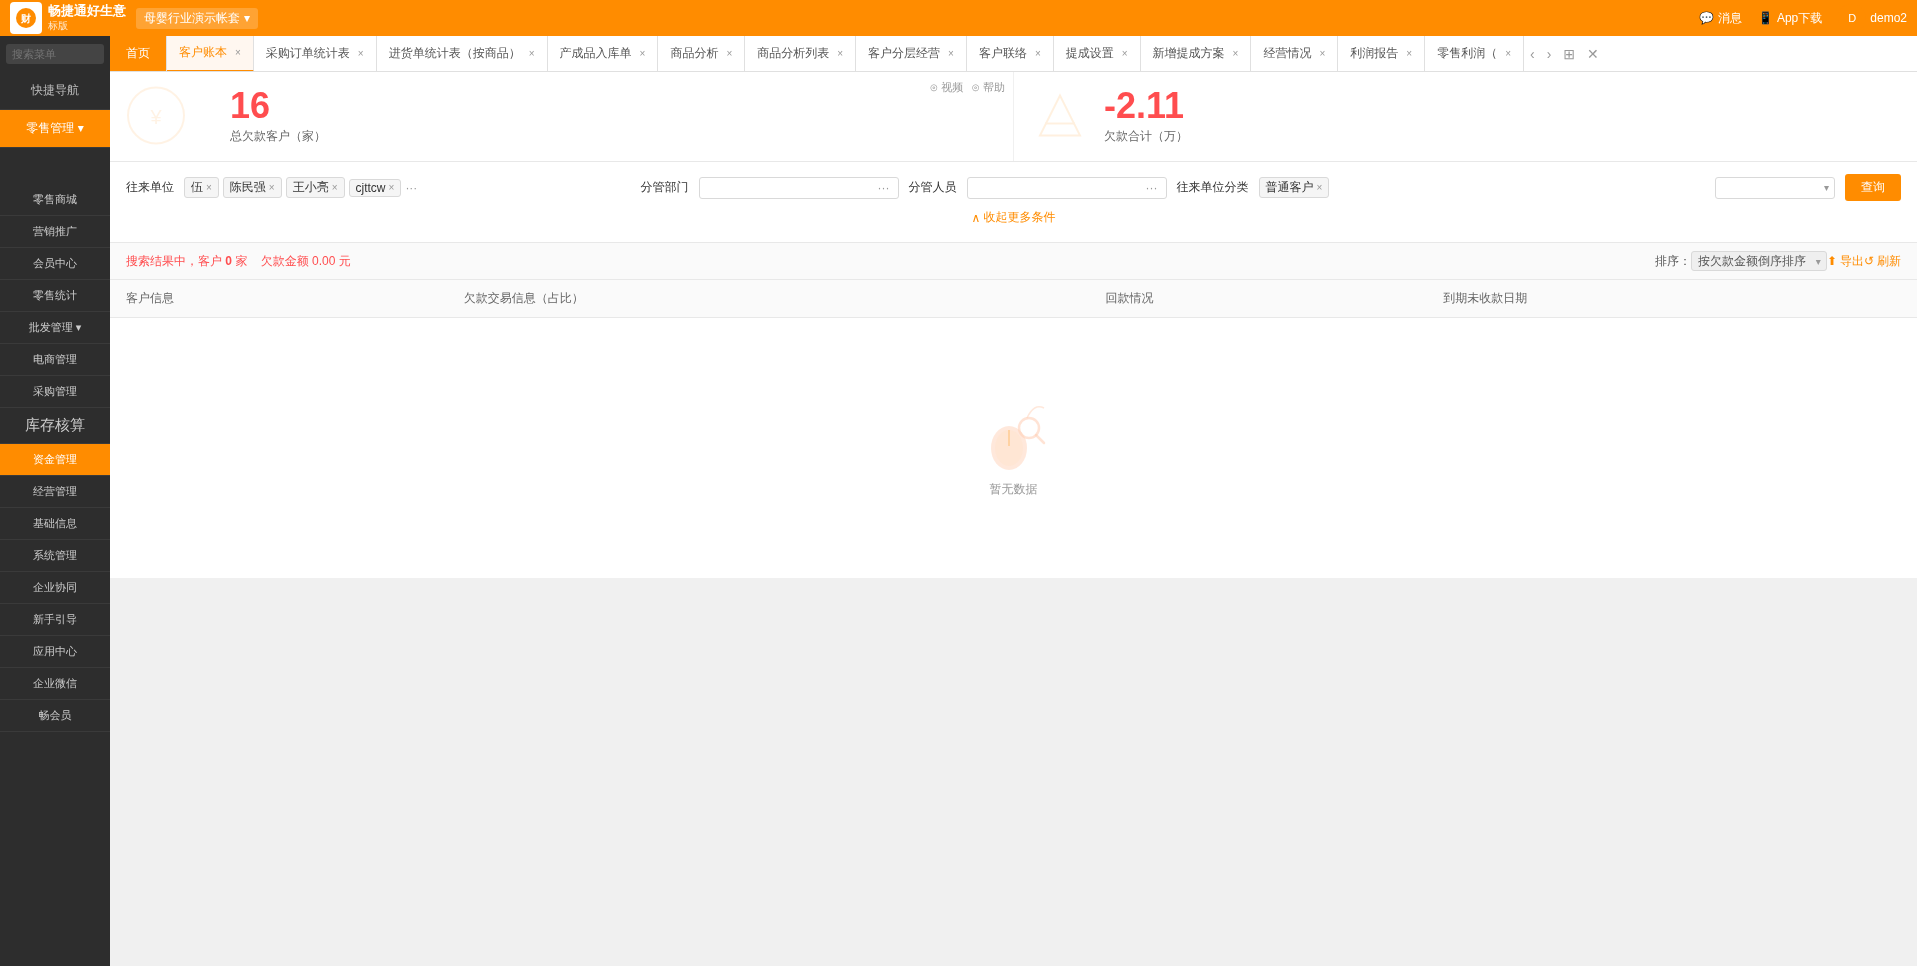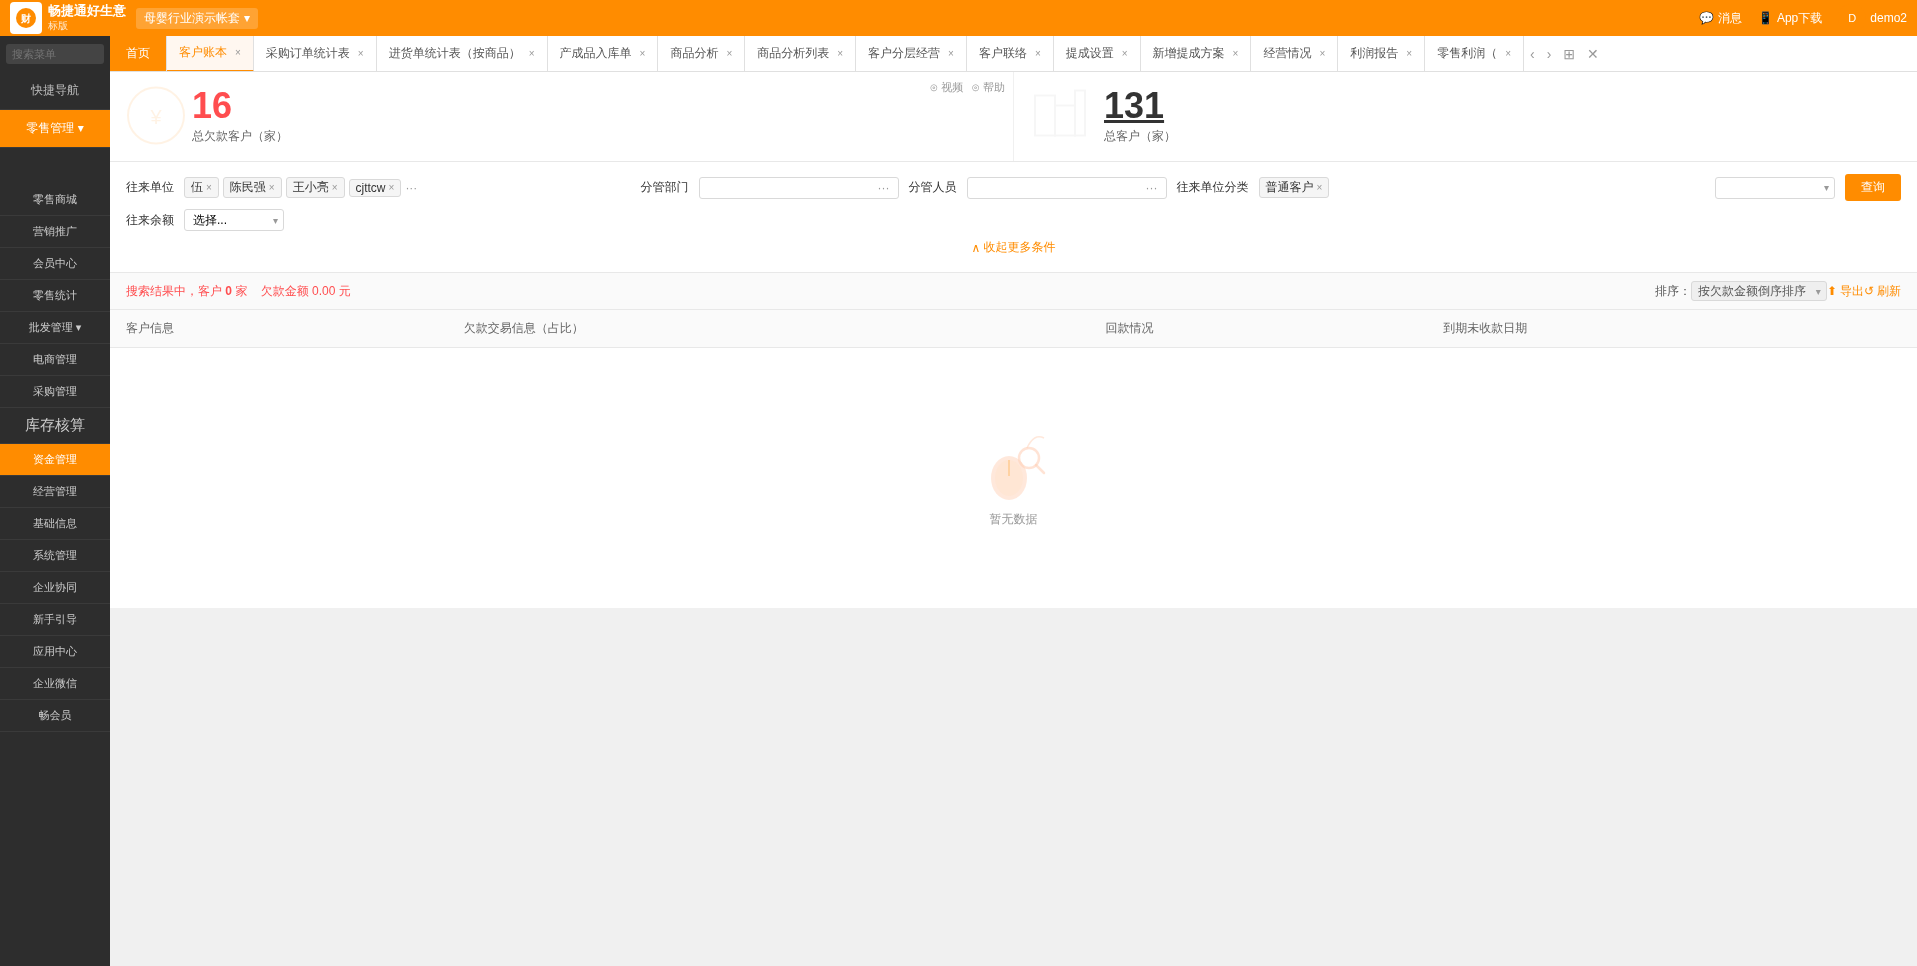--- a/index.html
+++ b/index.html
@@ -266,44 +266,43 @@
 
         <div class="stats-bar">
 
           <div class="stat-item">
             <div style="position:absolute;left:16px;top:50%;transform:translateY(-50%);opacity:0.1;">
               <svg width="60" height="60" viewBox="0 0 60 60">
                   <circle cx="30" cy="30" r="28" stroke="#ff8c00" stroke-width="2" fill="none"></circle>
                   <text x="30" y="38" text-anchor="middle" font-size="20" fill="#ff8c00">¥</text>
                 </svg>
             </div>
-            <div style="margin-left:62px;">
+            <div style="margin-left:100px;">
               <div class="stat-value">16</div>
               <div class="stat-label">总欠款客户（家）</div>
             </div>
             <div class="stat-actions">
               <span>⊙ 视频</span>
               <span>⊙ 帮助</span>
             </div>
           </div>
 
-
           <div class="stat-item">
-            <div style="position:absolute;left:16px;top:50%;transform:translateY(-50%);opacity:0.1;">
+            <div style="position:absolute;left:16px;top:50%;transform:translateY(-50%);opacity:0.12;">
               <svg width="60" height="60" viewBox="0 0 60 60">
-                  <rect x="5" y="10" width="20" height="40" stroke="#aaa" stroke-width="2" fill="none"></rect>
-                  <rect x="25" y="20" width="20" height="30" stroke="#aaa" stroke-width="2" fill="none"></rect>
-                  <rect x="45" y="5" width="10" height="45" stroke="#aaa" stroke-width="2" fill="none"></rect>
+                  <path d="M10 50 L30 10 L50 50 Z" stroke="#ff8c00" stroke-width="2" fill="none"></path>
+                  <line x1="15" y1="38" x2="45" y2="38" stroke="#ff8c00" stroke-width="2"></line>
                 </svg>
             </div>
             <div style="margin-left:70px;">
-              <div class="stat-value dark">131</div>
-              <div class="stat-label">总客户（家）</div>
-            </div>
-          </div>
+              <div class="stat-value">-2.11</div>
+              <div class="stat-label">欠款合计（万）</div>
+            </div>
+          </div>
+
         </div>
 
         <div class="filter-section">
           <div class="filter-row">
             <span class="filter-label">往来单位</span>
             <div class="filter-tags">
               <div class="filter-tag">
                 <span>伍</span>
                 <span class="tag-close">×</span>
               </div>
@@ -343,28 +342,20 @@
             </div>
             <div class="filter-select-wrapper">
               <select class="filter-select">
                 <option></option>
               </select>
             </div>
 
             <button class="btn-query">查询</button>
           </div>
 
-          <div class="filter-row">
-            <span class="filter-label">往来余额</span>
-            <div class="filter-select-wrapper">
-              <select class="filter-select" style="min-width:100px;">
-                <option>选择...</option>
-              </select>
-            </div>
-          </div>
 
           <div style="text-align:center;">
             <div class="collapse-btn">
               <span>∧</span>
               <span>收起更多条件</span>
             </div>
           </div>
         </div>
 
         <div class="result-bar">

